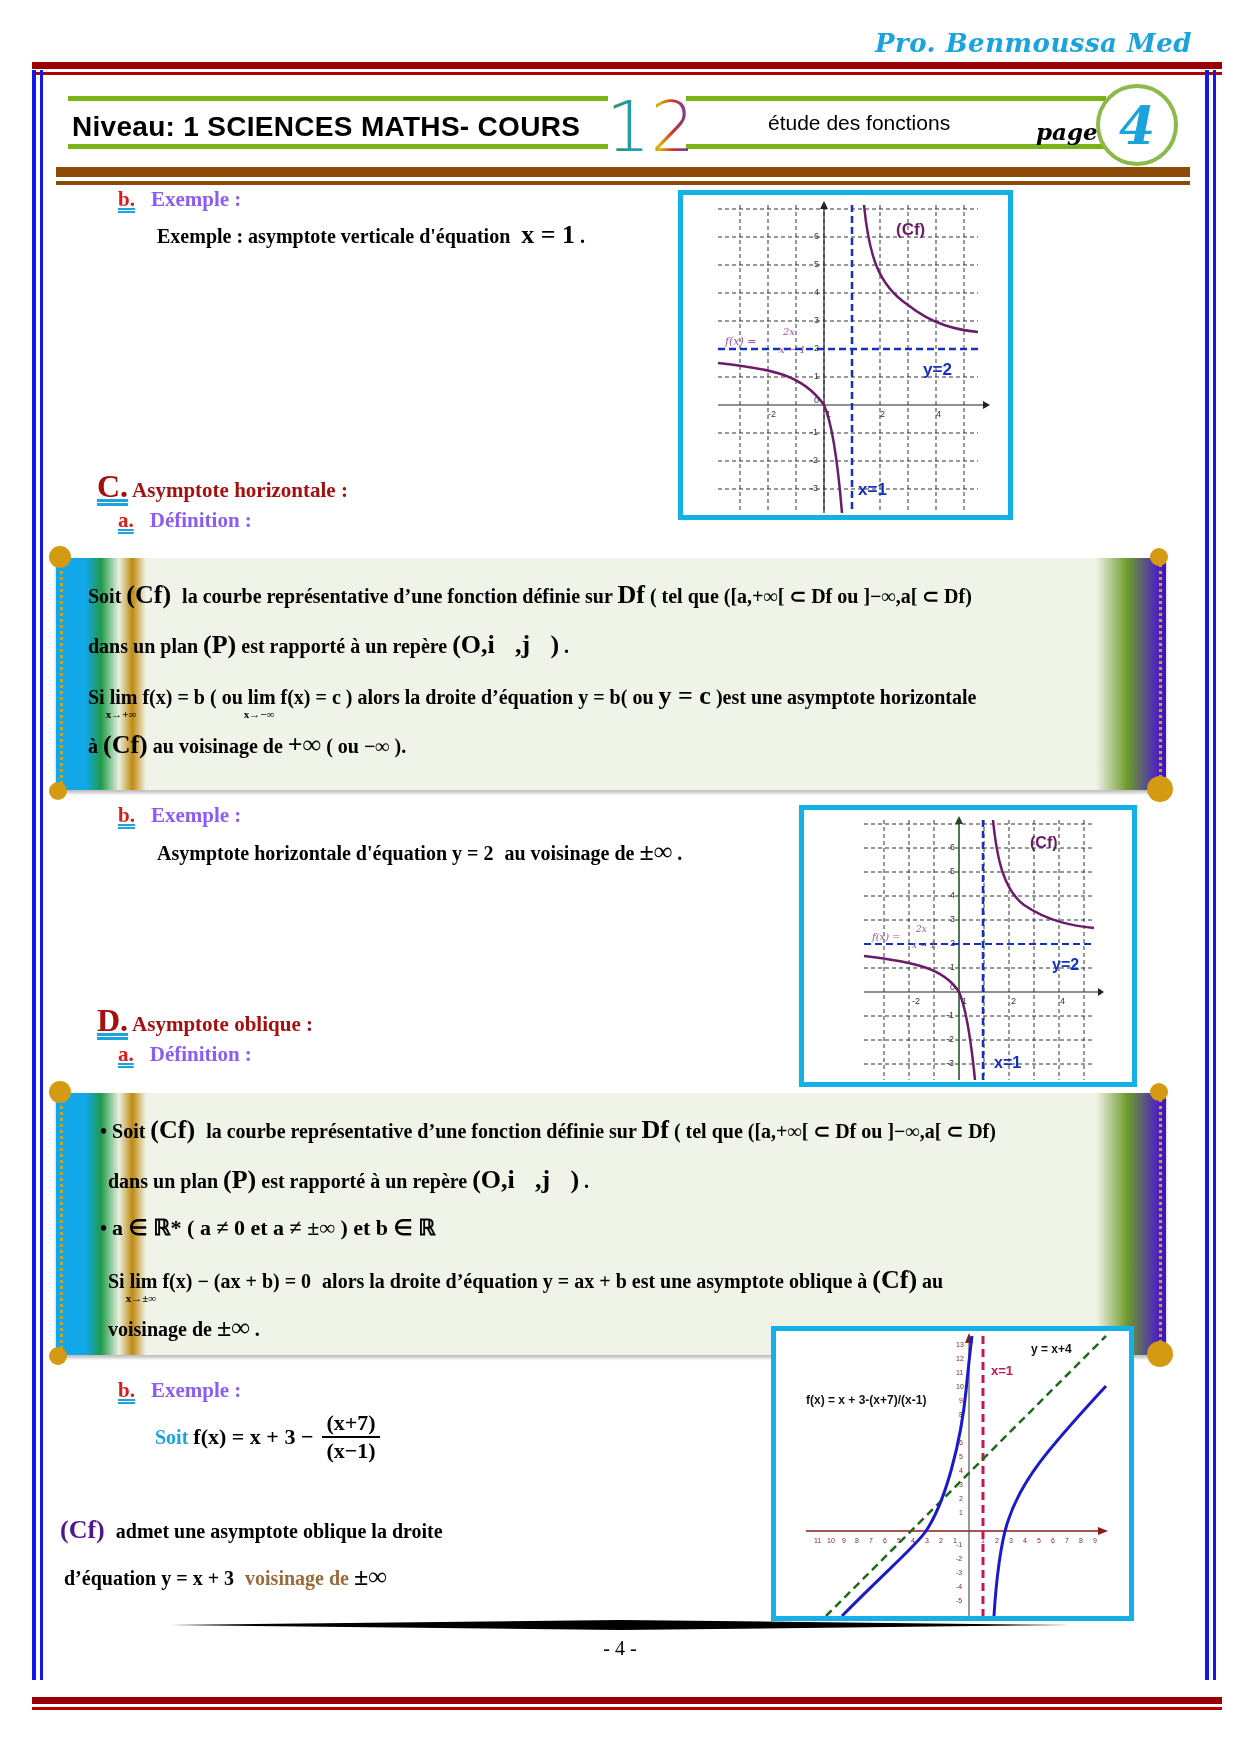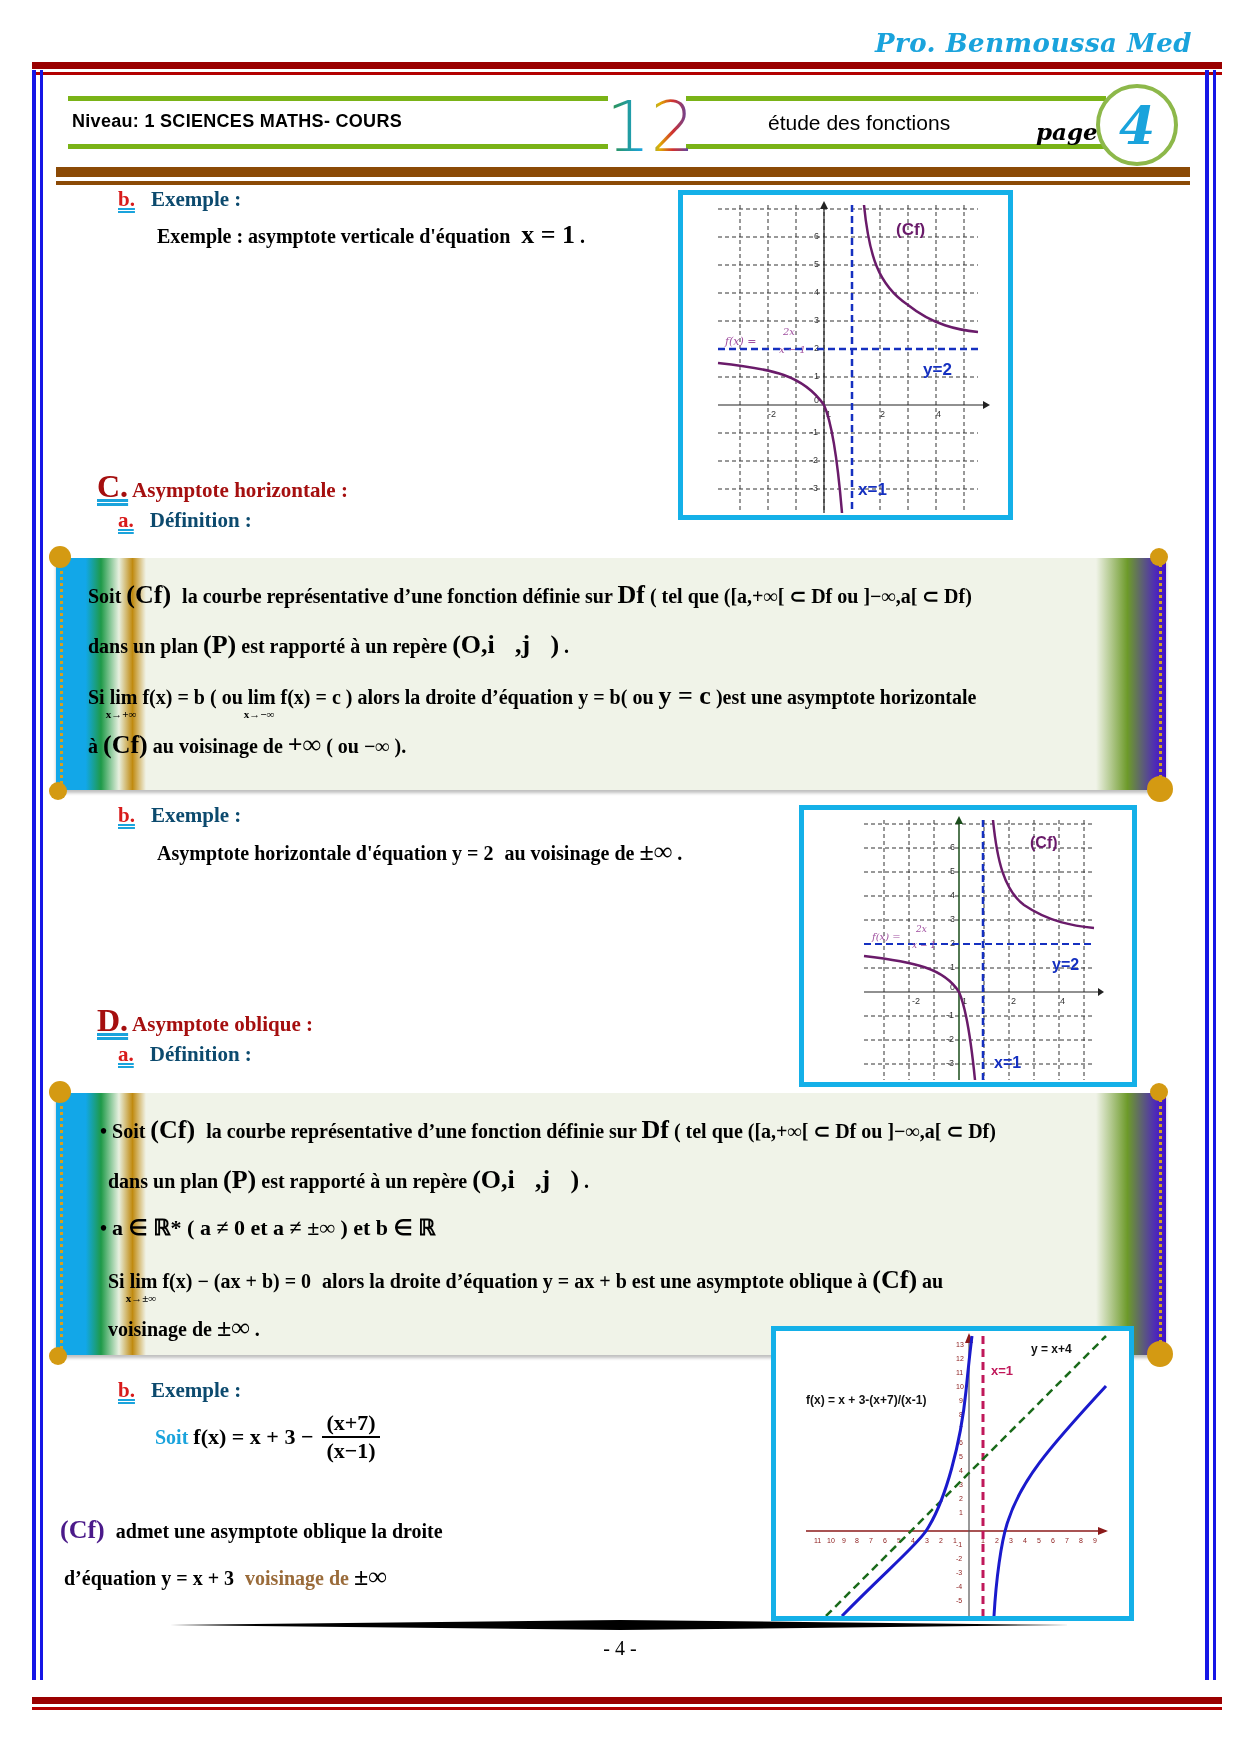--- a/index.html
+++ b/index.html
@@ -14,32 +14,32 @@
 
   .vframe { position: absolute; top: 70px; height: 1610px; width: 16px; }
   .vframe .l1, .vframe .l2 { position: absolute; top: 0; bottom: 0; background: #1616e6; }
   .vframe .l1 { left: 0; width: 4px; }
   .vframe .l2 { left: 8px; width: 3px; }
   .vframe.left { left: 32px; }
   .vframe.right { left: 1205px; }
 
   .header { position: absolute; top: 84px; left: 56px; width: 1130px; height: 90px; }
   .greenline { position: absolute; height: 5px; background: #7ab317; }
-  .hdr-left { position: absolute; left: 16px; top: 27px; font-family: "Liberation Sans", sans-serif; font-weight: bold; font-size: 18px; letter-spacing: 0.3px; }
+  .hdr-left { position: absolute; left: 16px; top: 27px; font-family: "Liberation Sans", sans-serif; font-weight: bold; font-size: 28px; letter-spacing: 0.3px; }
   .hdr-num { position: absolute; left: 550px; top: 0px; font-family: "DejaVu Sans", sans-serif; font-size: 70px; font-weight: 300; line-height: 86px; background: linear-gradient(90deg, #2f8f3a 0%, #1aa3dc 40%, #e0b000 60%, #d03030 75%, #3050d0 100%); -webkit-background-clip: text; background-clip: text; color: transparent; }
   .hdr-right { position: absolute; left: 712px; top: 27px; font-family: "Liberation Sans", sans-serif; font-weight: normal; font-size: 21px; }
   .hdr-page { position: absolute; left: 980px; top: 34px; font-family: "DejaVu Serif", serif; font-style: italic; font-weight: bold; font-size: 23px; }
   .page-badge { position: absolute; left: 1040px; top: 0; width: 82px; height: 82px; border-radius: 50%; border: 4px solid #8db84a; background: #fff; display: flex; align-items: center; justify-content: center; font-family: "DejaVu Serif", serif; font-style: italic; font-weight: bold; font-size: 52px; color: #1aa3dc; }
 
   .brown1 { position: absolute; top: 167px; left: 56px; width: 1134px; height: 10px; background: #8b4a06; }
   .brown2 { position: absolute; top: 181px; left: 56px; width: 1134px; height: 4px; background: #8b4a06; }
 
   .sub-label { position: absolute; font-weight: bold; font-size: 21px; }
   .sub-letter { color: #d81b1b; text-decoration: underline; text-decoration-color: #1aa3dc; text-decoration-style: double; margin-right: 16px; }
-  .sub-title { color: #0c4a6e; }
+  .sub-title { color: #8b5cf6; }
   .sec-label { position: absolute; font-weight: bold; color: #a50f0f; font-size: 21px; text-align: center; }
   .sec-letter { font-size: 32px; text-decoration: underline; text-decoration-color: #1aa3dc; text-decoration-style: double; margin-right: 4px; }
   .body-txt { position: absolute; font-weight: bold; font-size: 20px; }
   .math { font-family: "Liberation Serif", serif; font-weight: bold; }
   .big { font-size: 26px; }
 
   .graph-box { position: absolute; border: 5px solid #14b0e8; background: #fff; }
   .graph-box svg { display: block; width: 100%; height: 100%; }
 
   .def-box { position: absolute; left: 56px; width: 1110px; background: #f0f3e8; box-shadow: 0 3px 3px rgba(0,0,0,0.25); }

